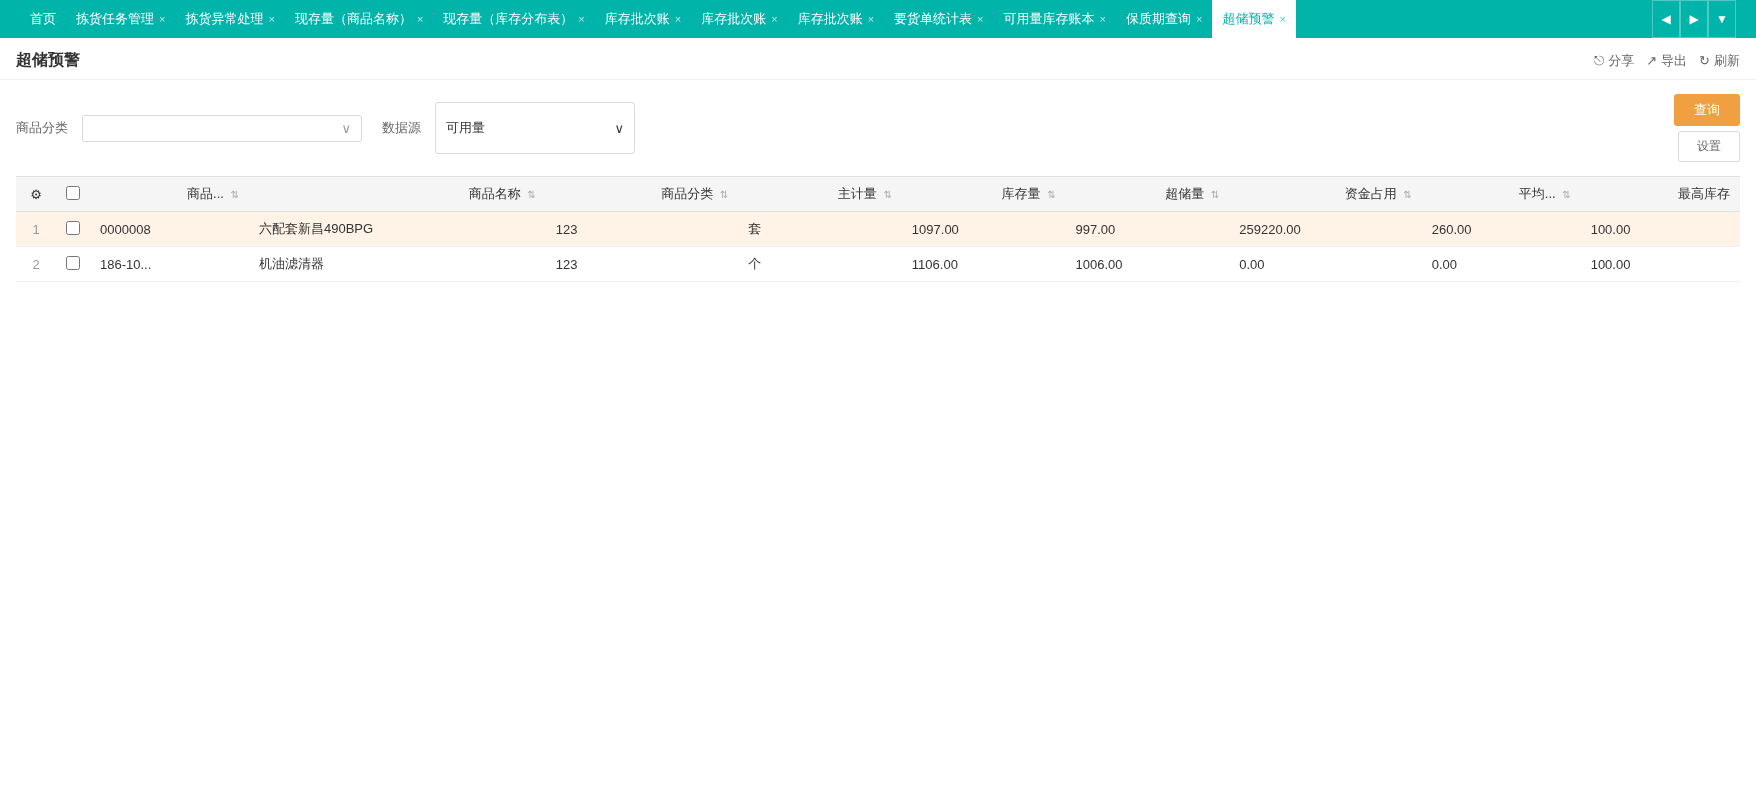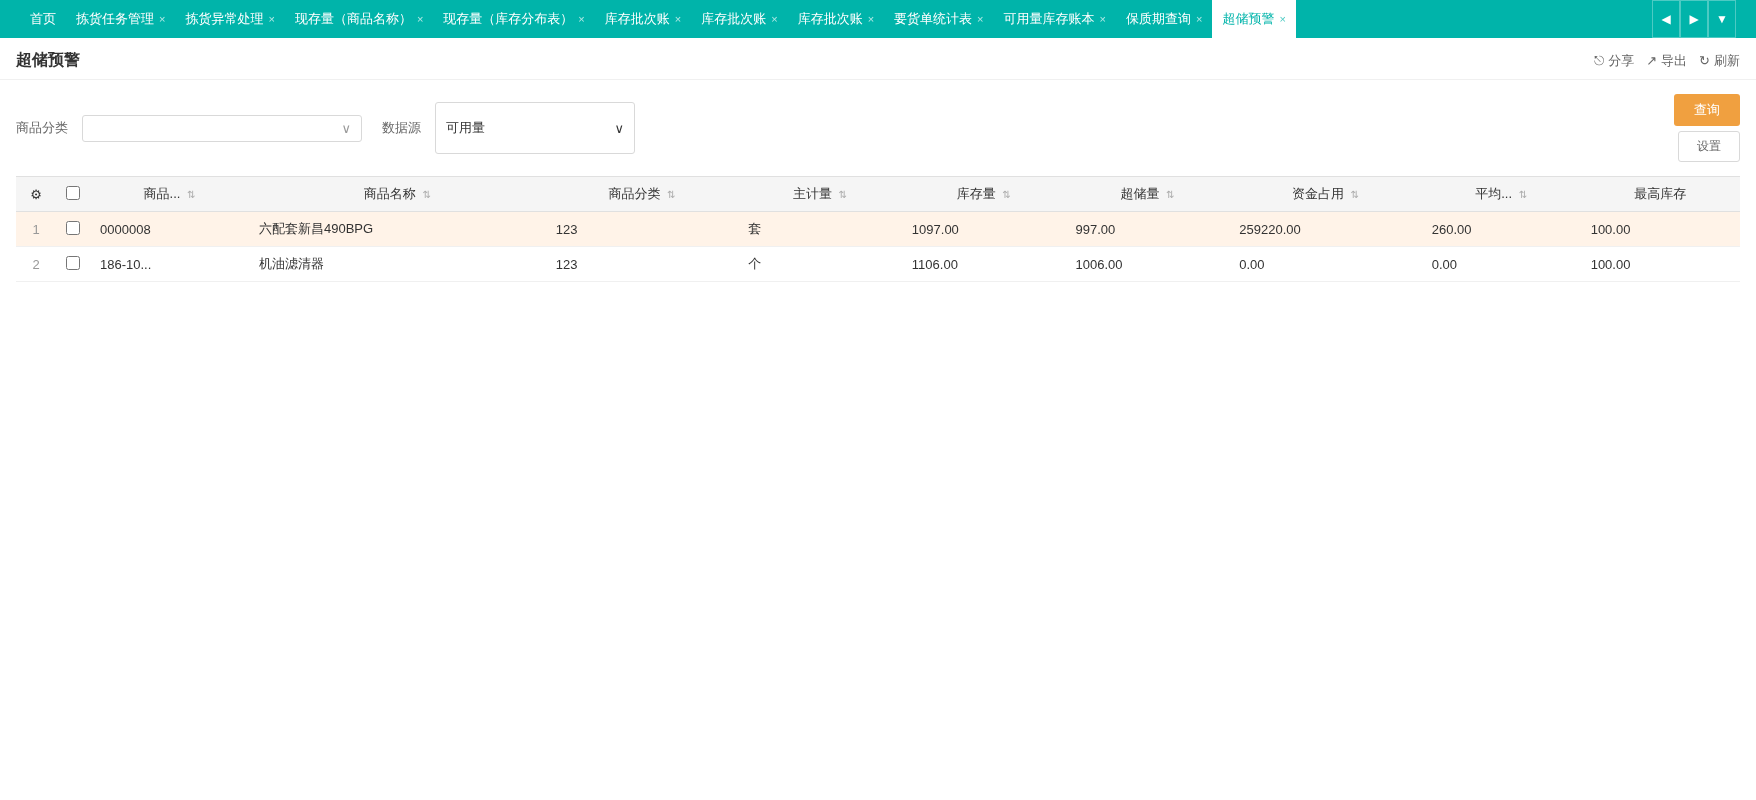--- a/index.html
+++ b/index.html
@@ -162,21 +162,21 @@
       border-collapse: collapse;
       font-size: 13px;
     }
     thead tr {
       background: #f5f5f5;
       border-top: 1px solid #e0e0e0;
       border-bottom: 1px solid #e0e0e0;
     }
     thead th {
       padding: 8px 10px;
-      text-align: center;
+      text-align: right;
       color: #333;
       font-weight: normal;
       border-right: none;
       white-space: nowrap;
     }
     thead th .sort-icon { color: #aaa; margin-left: 3px; font-size: 10px; }
     tbody tr {
       border-bottom: 1px solid #f0f0f0;
     }
     tbody tr.row-highlight { background: #fff3e8; }

